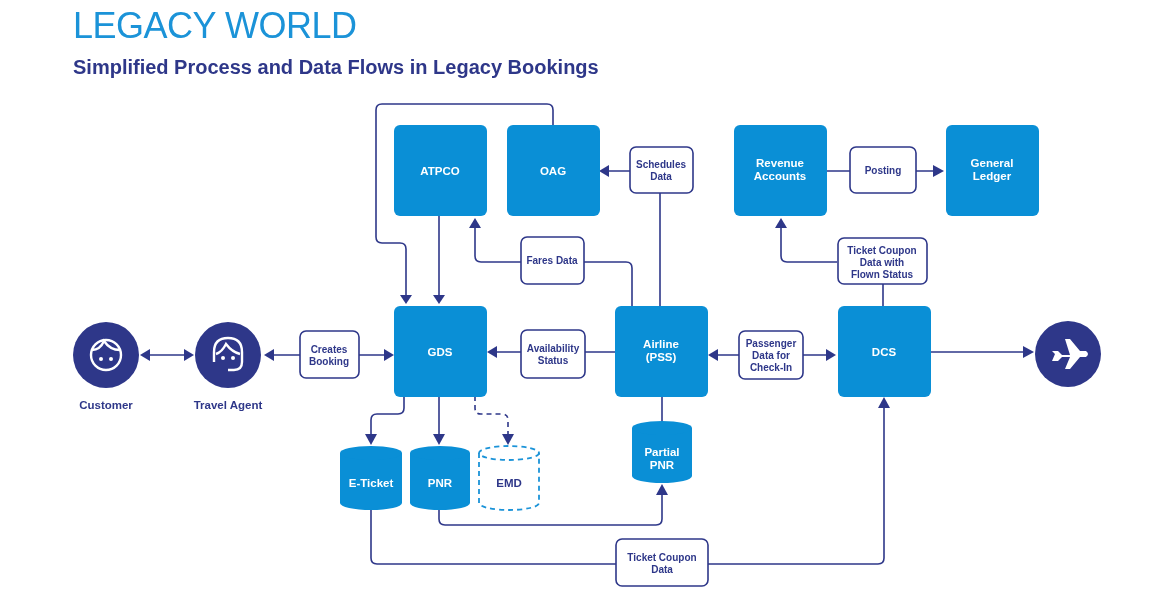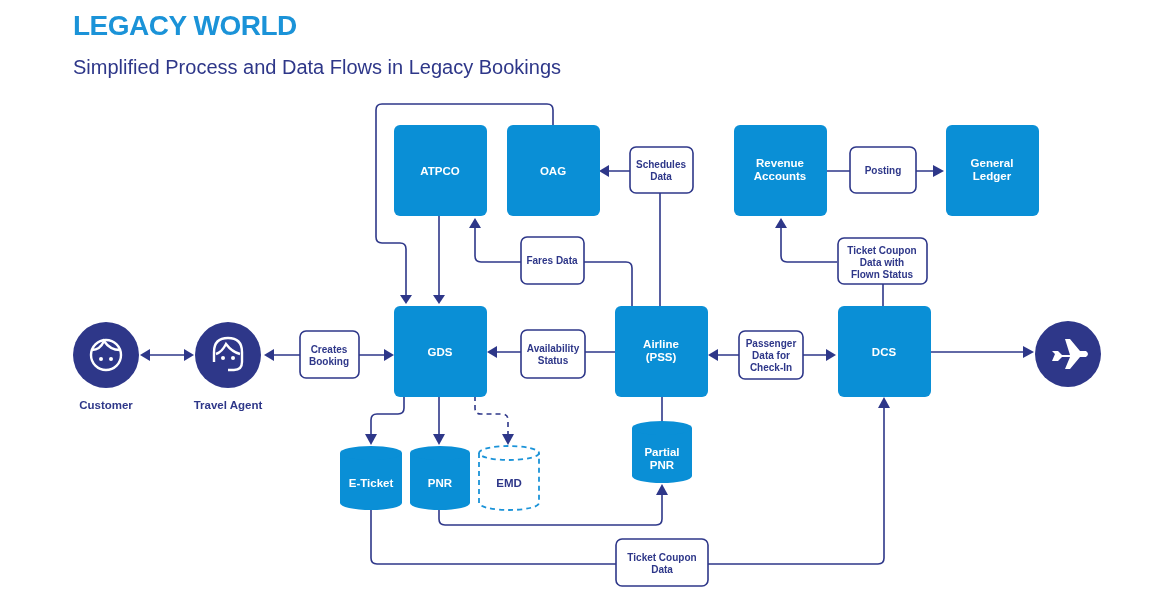--- a/index.html
+++ b/index.html
@@ -1,18 +1,18 @@
 <!DOCTYPE html>
 <html><head>
 <meta charset="utf-8">
 <style>
   html,body{margin:0;padding:0;background:#ffffff;}
   body{width:1168px;height:601px;position:relative;overflow:hidden;font-family:"Liberation Sans","DejaVu Sans",sans-serif;}
-  .title{position:absolute;left:73px;top:4px;font-size:28px;font-weight:700;color:#1b93d8;letter-spacing:-0.5px;margin:0;line-height:44px;}
-  .subtitle{position:absolute;left:73px;top:54px;font-size:20px;font-weight:400;color:#2e3789;margin:0;line-height:26px;text-align:center;}
+  .title{position:absolute;left:73px;top:4px;font-size:36px;font-weight:400;color:#1b93d8;letter-spacing:-0.5px;margin:0;line-height:44px;}
+  .subtitle{position:absolute;left:73px;top:54px;font-size:20px;font-weight:700;color:#2e3789;margin:0;line-height:26px;text-align:center;}
   svg#diagram{position:absolute;left:0;top:0;}
   .node{fill:#0a8fd6;}
   .node-text{fill:#ffffff;font-weight:700;font-size:11.5px;text-anchor:middle;font-family:"Liberation Sans","DejaVu Sans",sans-serif;}
   .label-box{fill:#ffffff;stroke:#2e3789;stroke-width:1.6;}
   .label-text{fill:#2e3789;font-weight:700;font-size:10px;text-anchor:middle;font-family:"Liberation Sans","DejaVu Sans",sans-serif;}
   .line{fill:none;stroke:#2e3789;stroke-width:1.6;}
   .dash{fill:none;stroke:#1b93d8;stroke-width:1.8;stroke-dasharray:5 4;}
   .dash-dark{fill:none;stroke:#2e3789;stroke-width:1.6;stroke-dasharray:5 4;}
   .arrow{fill:#2e3789;}
   .actor{fill:#2e3789;}

